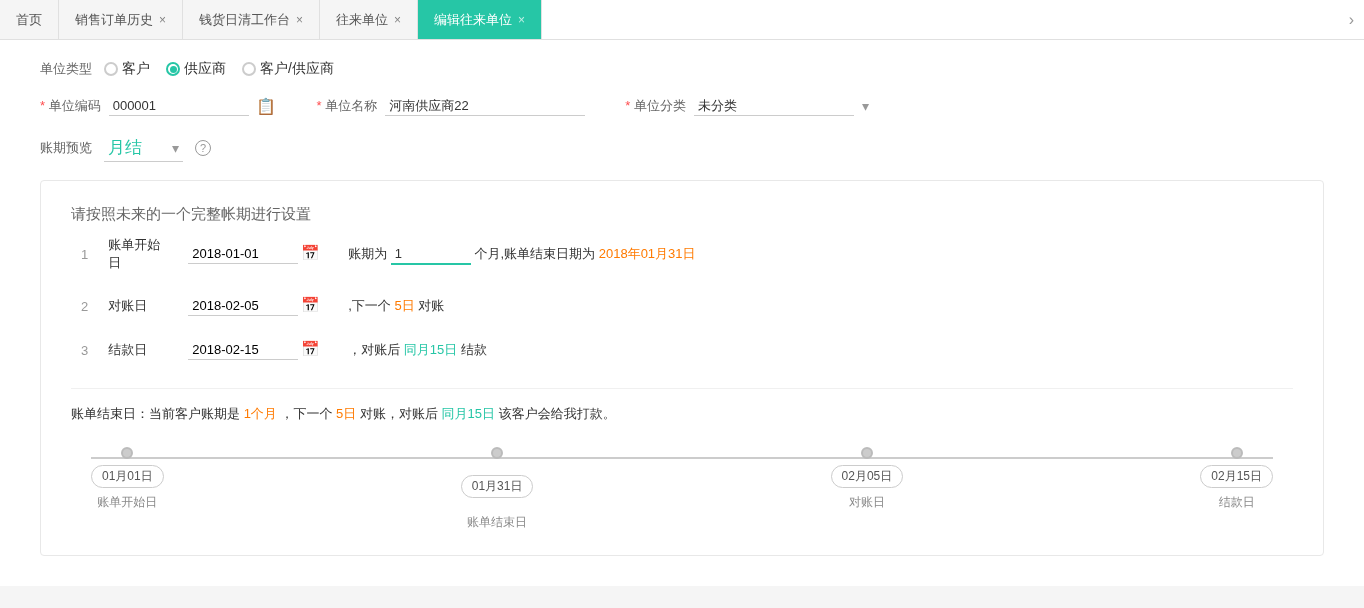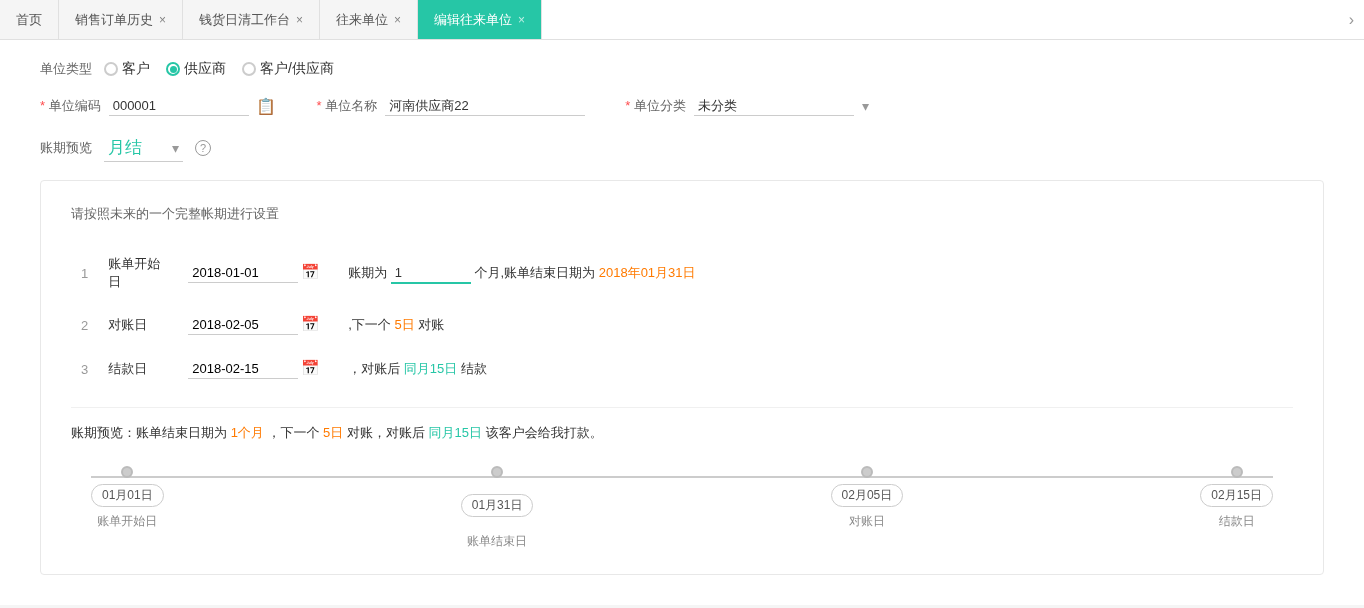--- a/index.html
+++ b/index.html
@@ -157,23 +157,22 @@
     }
 
     
     .panel {
       border: 1px solid #e8e8e8;
       border-radius: 4px;
       padding: 24px 30px;
       margin-top: 10px;
     }
     .panel-desc {
-      font-size: 13px;
+      font-size: 15px;
       color: #666;
-      margin-bottom: 20px;
     }
 
     
     .steps-table {
       width: 100%;
       border-collapse: collapse;
     }
     .steps-table td {
       padding: 12px 10px;
       vertical-align: middle;
@@ -358,21 +357,21 @@
             <span>，对账后</span>
             <span class="highlight-teal">同月15日</span>
             <span>结款</span>
           </td>
         </tr>
       </tbody>
     </table>
 
     <div class="preview-section">
       <div class="preview-text">
-        <span>账期预览：账单结束日期为</span>
+        <span>账单结束日：当前客户账期是</span>
         <span class="highlight-orange">1个月</span>
         <span>，下一个</span>
         <span class="highlight-orange">5日</span>
         <span>对账，对账后</span>
         <span class="highlight-teal">同月15日</span>
         <span>该客户会给我打款。</span>
       </div>
 
       <div style="position:relative; padding: 0 20px;">
         <div style="position:absolute; top: 10px; left: 20px; right: 20px; height:2px; background:#ccc;"></div>

